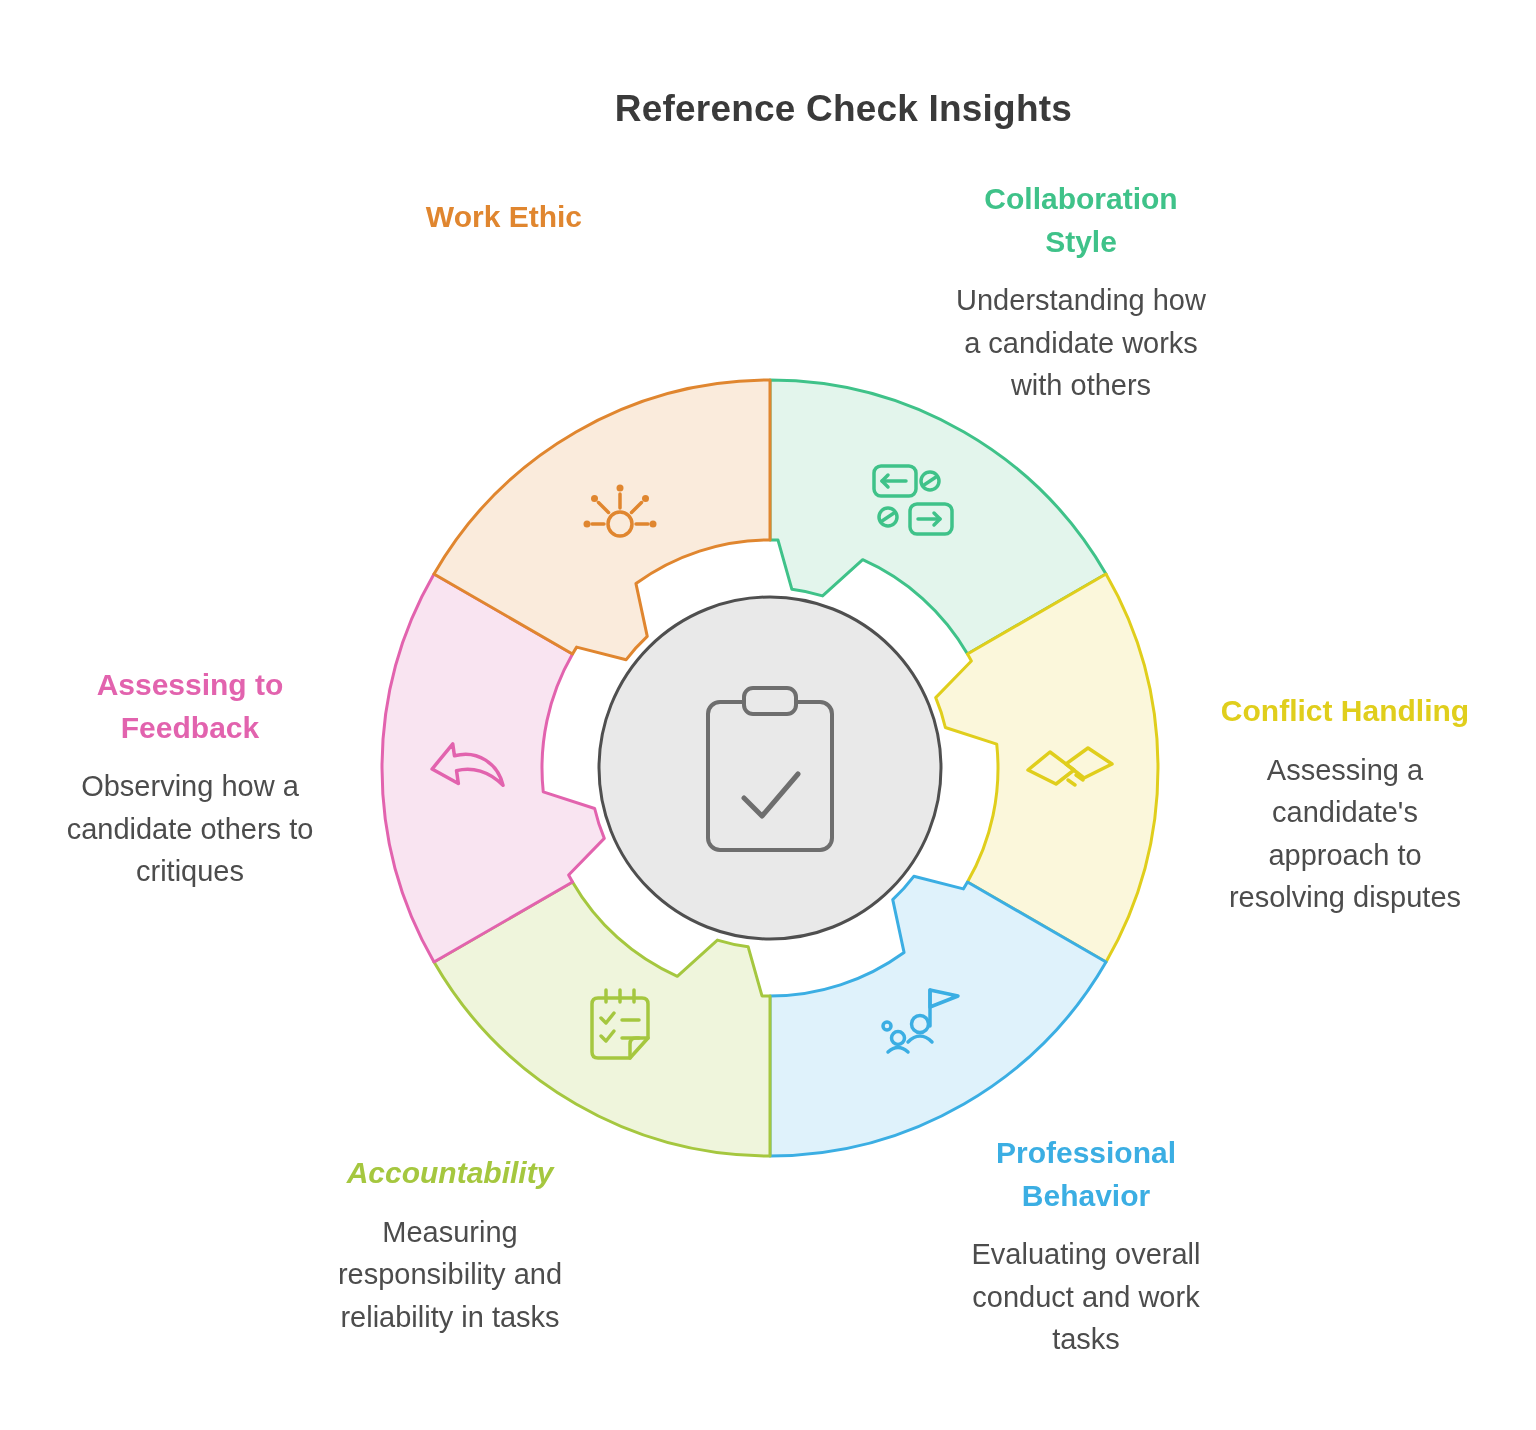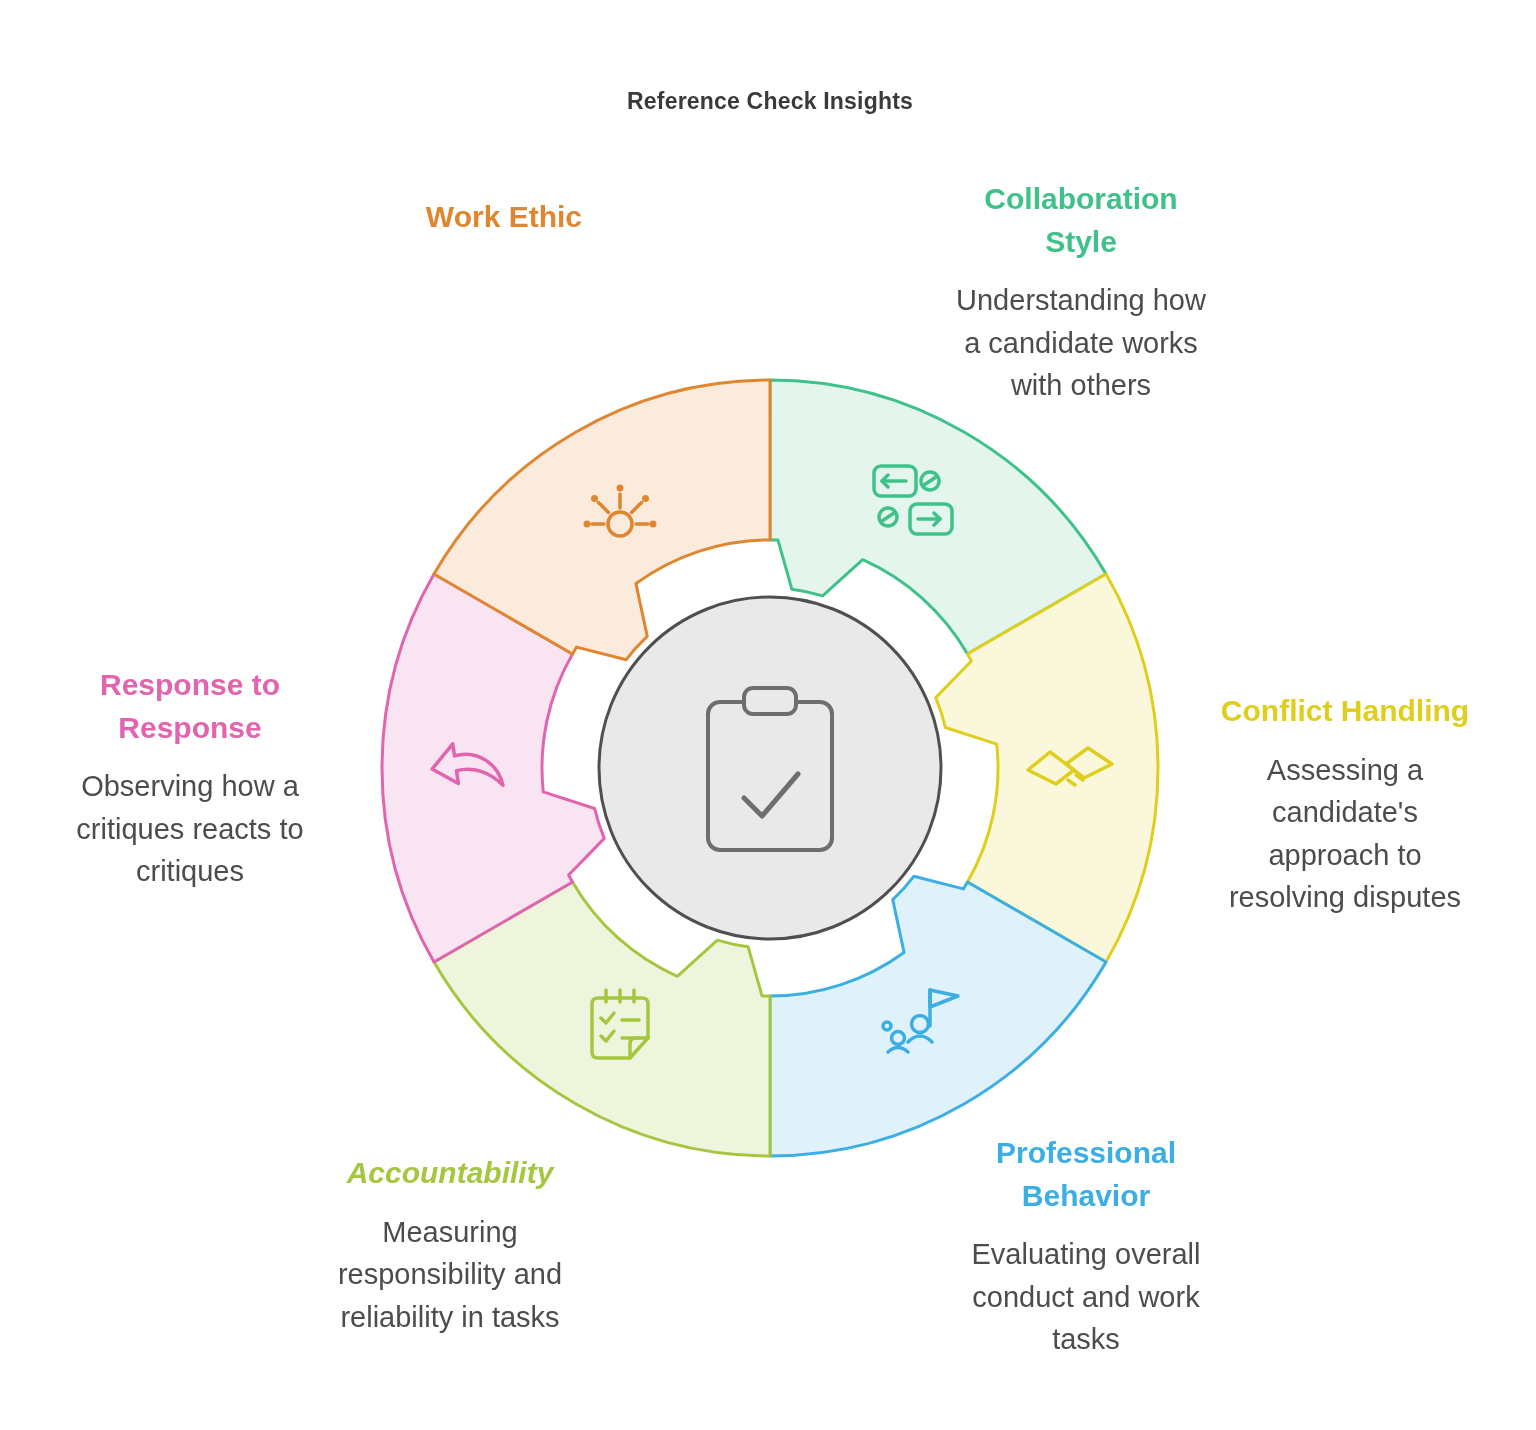--- a/index.html
+++ b/index.html
@@ -3,22 +3,22 @@
 <meta charset="utf-8">
 <style>
   html,body{margin:0;padding:0;}
   body{
     width:1536px;height:1430px;background:#ffffff;position:relative;overflow:hidden;
     font-family:"Liberation Sans", sans-serif;
   }
   .stage{position:absolute;inset:0;}
   svg{position:absolute;left:0;top:0;}
   .title{
-    position:absolute;top:88px;left:468px;width:604px;text-align:center;
-    font-size:23px;font-weight:bold;color:#3a3a3a;letter-spacing:.2px;
+    position:absolute;top:88px;left:468px;width:604px;text-align:right;
+    font-size:37px;font-weight:bold;color:#3a3a3a;letter-spacing:.2px;
   }
   .label{position:absolute;text-align:center;}
   .label .head{font-size:30px;font-weight:bold;line-height:1.42;margin:0;}
   .label .desc{font-size:29px;color:#4c4c4c;line-height:1.47;margin:16px 0 0 0;}
   
   .lb-work{top:196px;left:320px;width:262px;}
   .lb-collab{top:178px;left:950px;width:262px;text-align:center;}
   .lb-conflict{top:690px;left:1208px;width:274px;}
   .lb-pro{top:1132px;left:948px;width:276px;}
   .lb-acct{top:1152px;left:312px;width:276px;}
@@ -134,17 +134,17 @@
     <div class="head" style="color: rgb(59, 174, 227);">Professional Behavior</div>
     <div class="desc">Evaluating overall conduct and work tasks</div>
   </div>
 
   <div class="label lb-acct">
     <div class="head" style="color: rgb(165, 199, 63); font-style: italic;">Accountability</div>
     <div class="desc">Measuring responsibility and reliability in tasks</div>
   </div>
 
   <div class="label lb-resp">
-    <div class="head" style="color: rgb(226, 99, 174);">Response to Response</div>
-    <div class="desc">Observing how a critiques reacts to critiques</div>
+    <div class="head" style="color: rgb(226, 99, 174);">Assessing to Feedback</div>
+    <div class="desc">Observing how a candidate others to critiques</div>
   </div>
 
 </div>
 
 </body></html>

